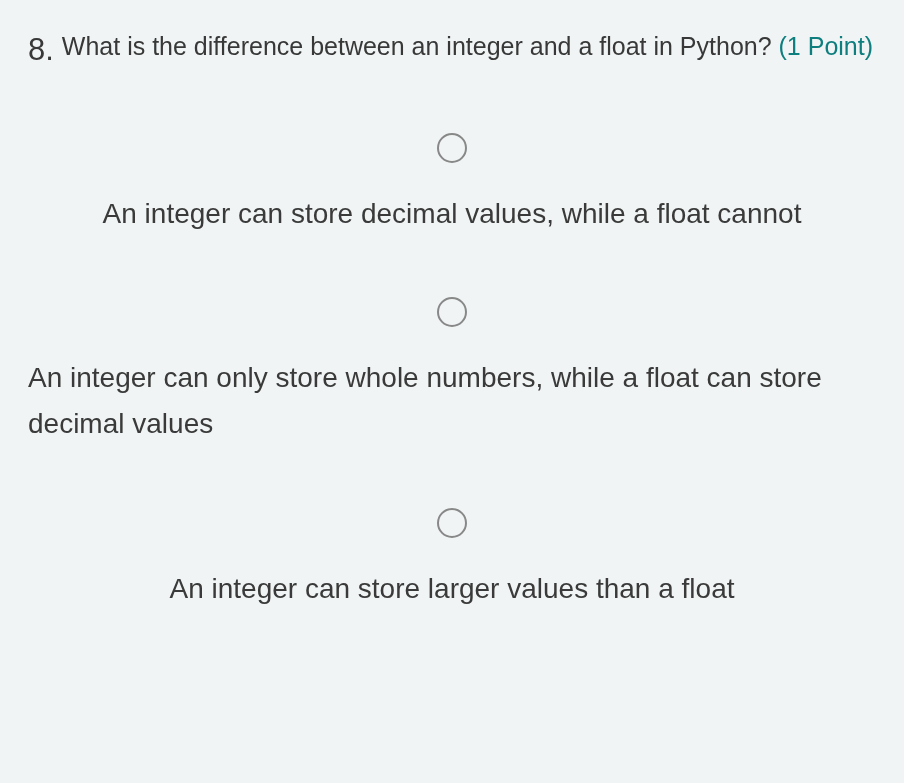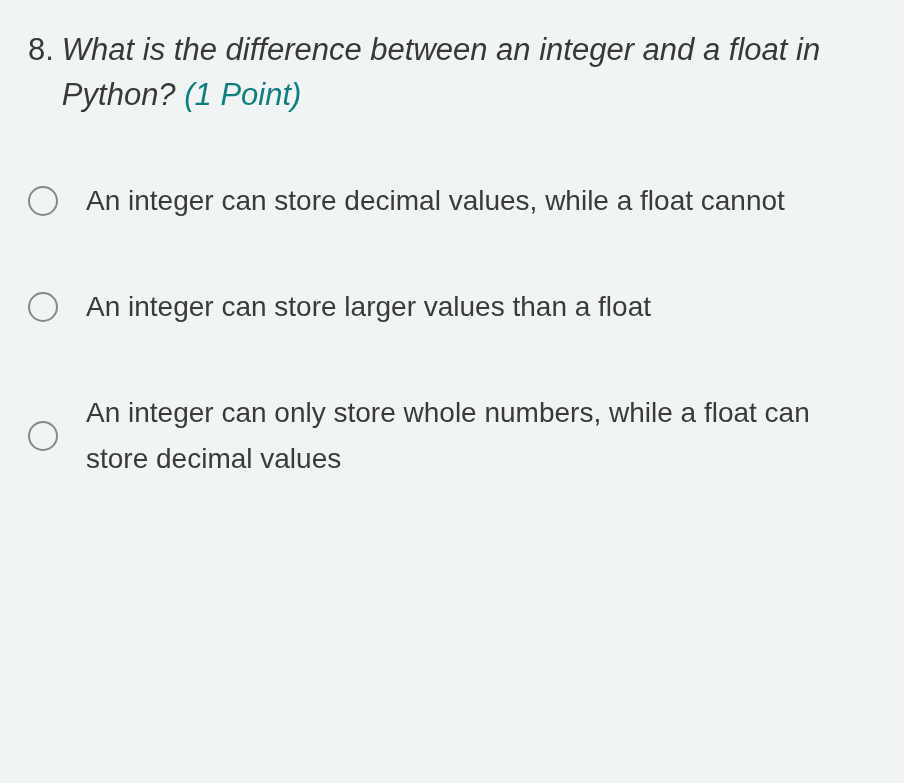--- a/index.html
+++ b/index.html
@@ -21,38 +21,38 @@
     }
     .question-number {
       font-size: 31px;
       line-height: 1.45;
       flex-shrink: 0;
     }
     .question-body {
       flex: 1;
     }
     .question-text {
-      font-size: 31px;
+      font-size: 25px;
       line-height: 1.45;
-      font-style: italic;
     }
     .points {
       color: #0e7e7e;
     }
     .options {
       margin-top: 60px;
       display: flex;
       flex-direction: column;
       gap: 60px;
     }
     .option {
       display: flex;
       align-items: center;
       gap: 28px;
       cursor: pointer;
+      flex-direction: column;
     }
     .radio {
       width: 30px;
       height: 30px;
       border: 2px solid #888;
       border-radius: 50%;
       flex-shrink: 0;
       background: transparent;
     }
     .option-label {
@@ -75,19 +75,19 @@
   </div>
 </div>
 
 <div class="options">
   <div class="option">
     <div class="radio"></div>
     <div class="option-label">An integer can store decimal values, while a float cannot</div>
   </div>
   <div class="option">
     <div class="radio"></div>
-    <div class="option-label">An integer can store larger values than a float</div>
+    <div class="option-label">An integer can only store whole numbers, while a float can store decimal values</div>
   </div>
   <div class="option">
     <div class="radio"></div>
-    <div class="option-label">An integer can only store whole numbers, while a float can store decimal values</div>
+    <div class="option-label">An integer can store larger values than a float</div>
   </div>
 </div>
 
 </body></html>

